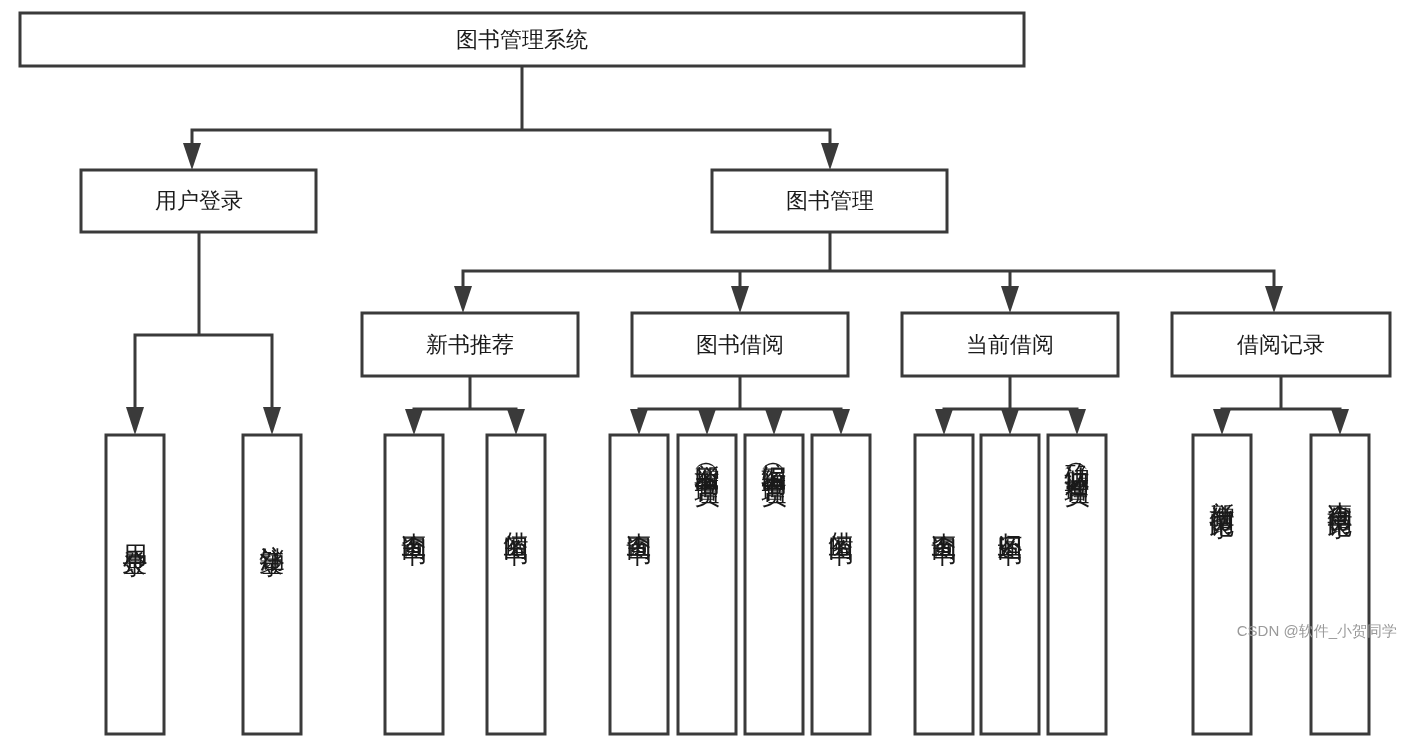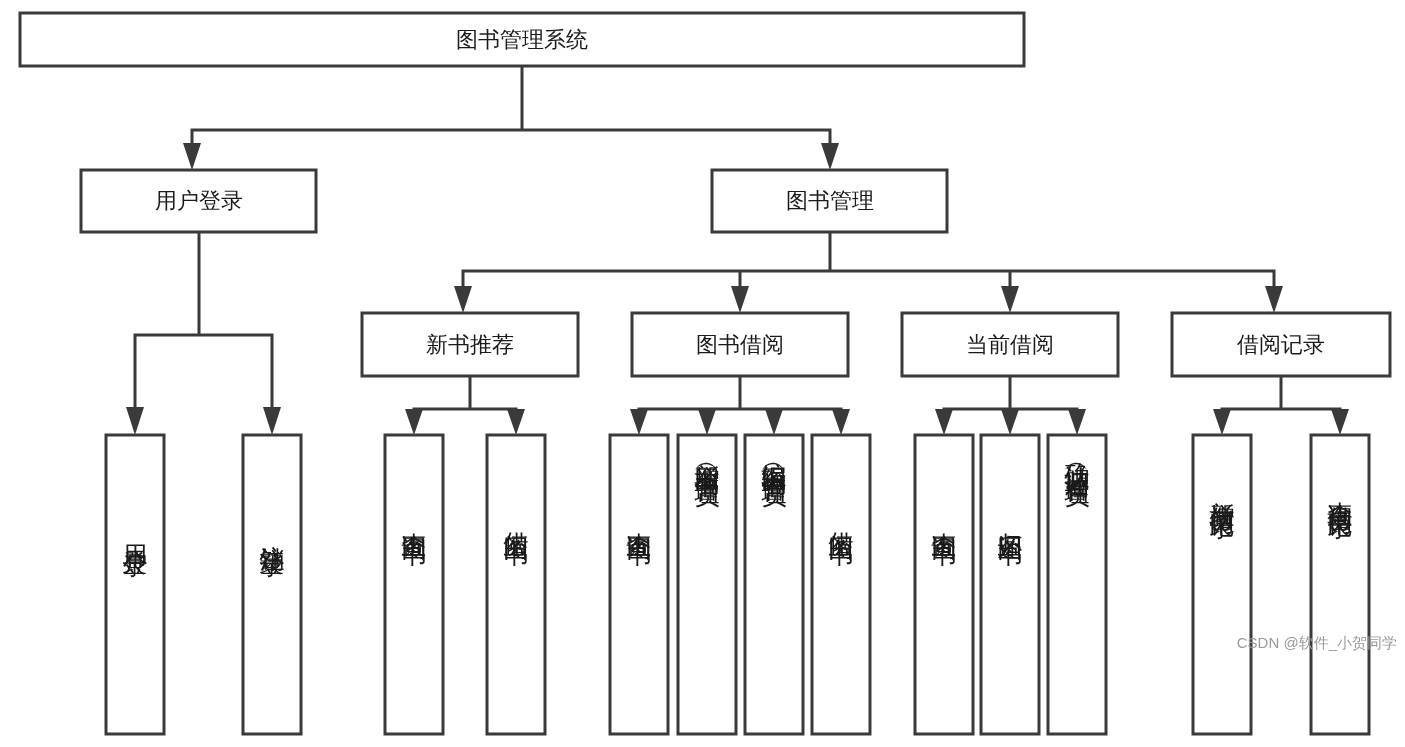--- a/index.html
+++ b/index.html
@@ -23,21 +23,21 @@
     writing-mode:vertical-rl;
     text-orientation:upright;
     font-family:"Liberation Sans","DejaVu Sans",sans-serif;
     font-size:25px;line-height:1;color:#1a1a1a;
     letter-spacing:3px;
     white-space:nowrap;
     transform:translateX(-50%);
     pointer-events:none;
   }
   #watermark{
-    position:absolute;right:8px;bottom:8px;
+    position:absolute;right:8px;bottom:20px;
     font-family:"Liberation Sans","DejaVu Sans",sans-serif;
     font-size:15px;color:#9a9a9a;white-space:nowrap;
   }
 </style>
 </head>
 <body>
 
 <div id="diagram-root">
 
   <svg id="tree" viewBox="0 0 1405 747">

